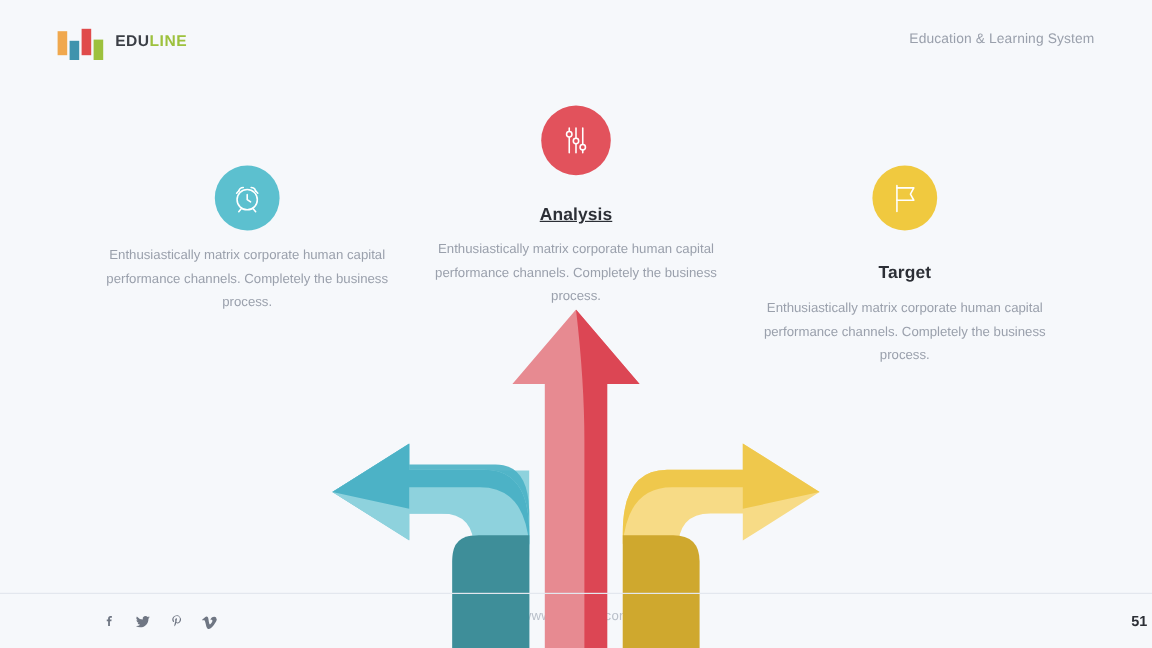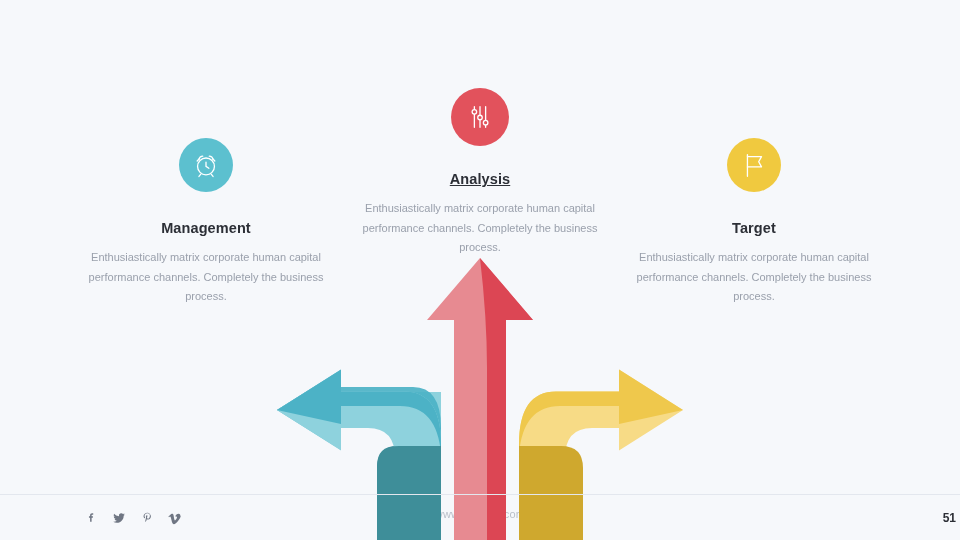--- a/index.html
+++ b/index.html
@@ -189,20 +189,34 @@
     font-weight: bold;
     color: #2c2f36;
     pointer-events: auto;
   }
 </style>
 </head>
 <body>
 
 <div class="slide">
 
+  <div class="header">
+    <div class="brand">
+      <span class="brand-mark">
+        <i class="bm1"></i>
+          <i class="bm2"></i>
+          <i class="bm3"></i>
+          <i class="bm4"></i>
+      </span>
+      <span class="brand-text">
+        <span class="edu">EDU</span><span class="line">LINE</span>
+      </span>
+    </div>
+    <div class="header-tagline">Education &amp; Learning System</div>
+  </div>
 
   <div class="artwork">
     <svg width="960" height="282" viewBox="0 0 960 282" xmlns="http://www.w3.org/2000/svg">
 
       <g>
 
         <path d="M377,282 L377,208 Q377,188 397,188 L441,188 L441,282 Z" fill="#3e8e99"></path>
 
         <path d="M441,200 L441,134
                  Q441,134 437,134
@@ -260,21 +274,20 @@
           <circle cx="16" cy="17.5" r="9"></circle>
           <path d="M16 13 L16 17.5 L19 19.5"></path>
           <path d="M8.5 10 A4.2 4.2 0 0 1 12.5 6.6"></path>
           <path d="M23.5 10 A4.2 4.2 0 0 0 19.5 6.6"></path>
           <path d="M8.6 9.6 L6.6 11.8"></path>
           <path d="M23.4 9.6 L25.4 11.8"></path>
           <path d="M10.5 25.8 L8.5 28.2"></path>
           <path d="M21.5 25.8 L23.5 28.2"></path>
         </svg>
       </div>
-      <div class="feature-title">Management</div>
       <div class="feature-desc">Enthusiastically matrix corporate human capital performance channels. Completely the business process.</div>
     </div>
 
     <div class="feature center">
       <div class="feature-icon">
         <svg width="30" height="30" viewBox="0 0 32 32" fill="none" stroke="#ffffff" stroke-width="1.4" stroke-linecap="round">
           <path d="M10 5 L10 27"></path>
           <path d="M16 5 L16 27"></path>
           <path d="M22 5 L22 27"></path>
           <circle cx="10" cy="10.5" r="2.4" fill="#e2525c"></circle>

